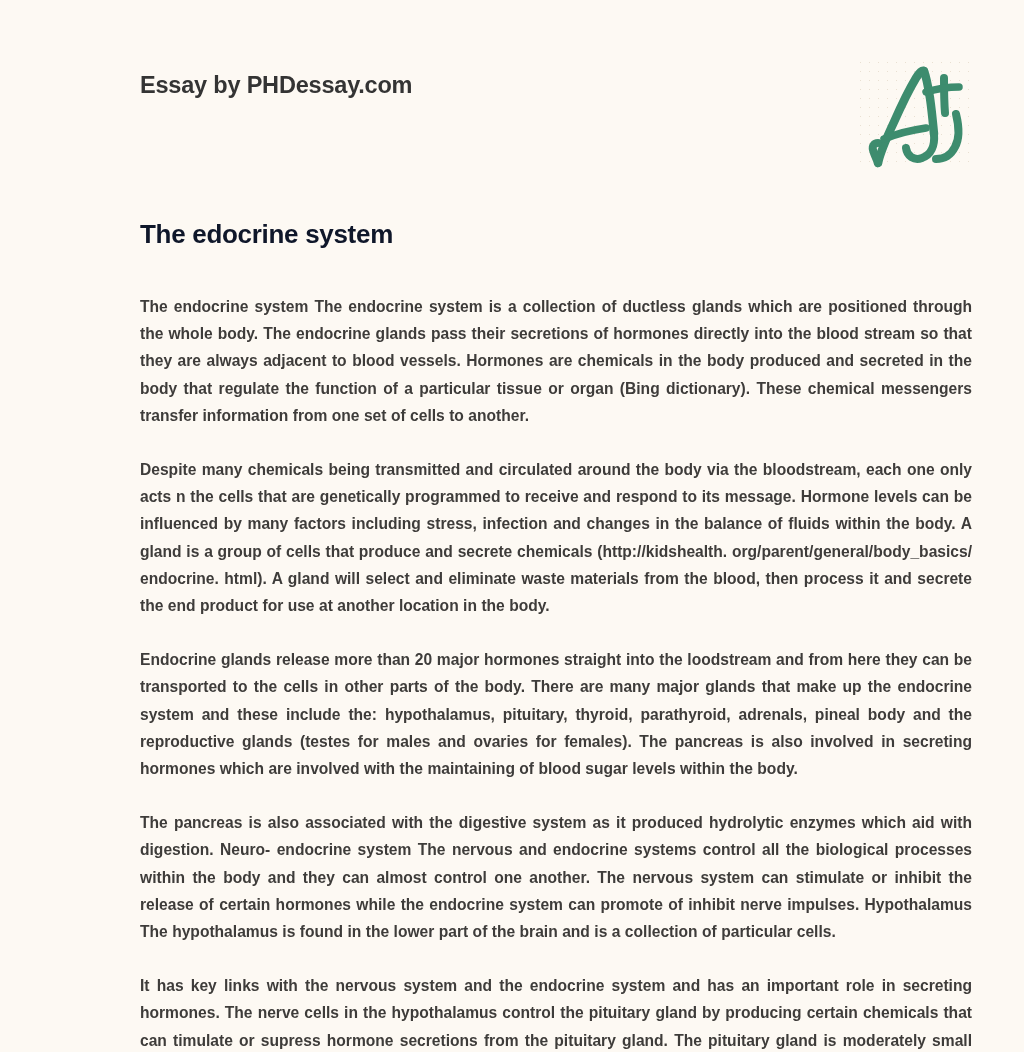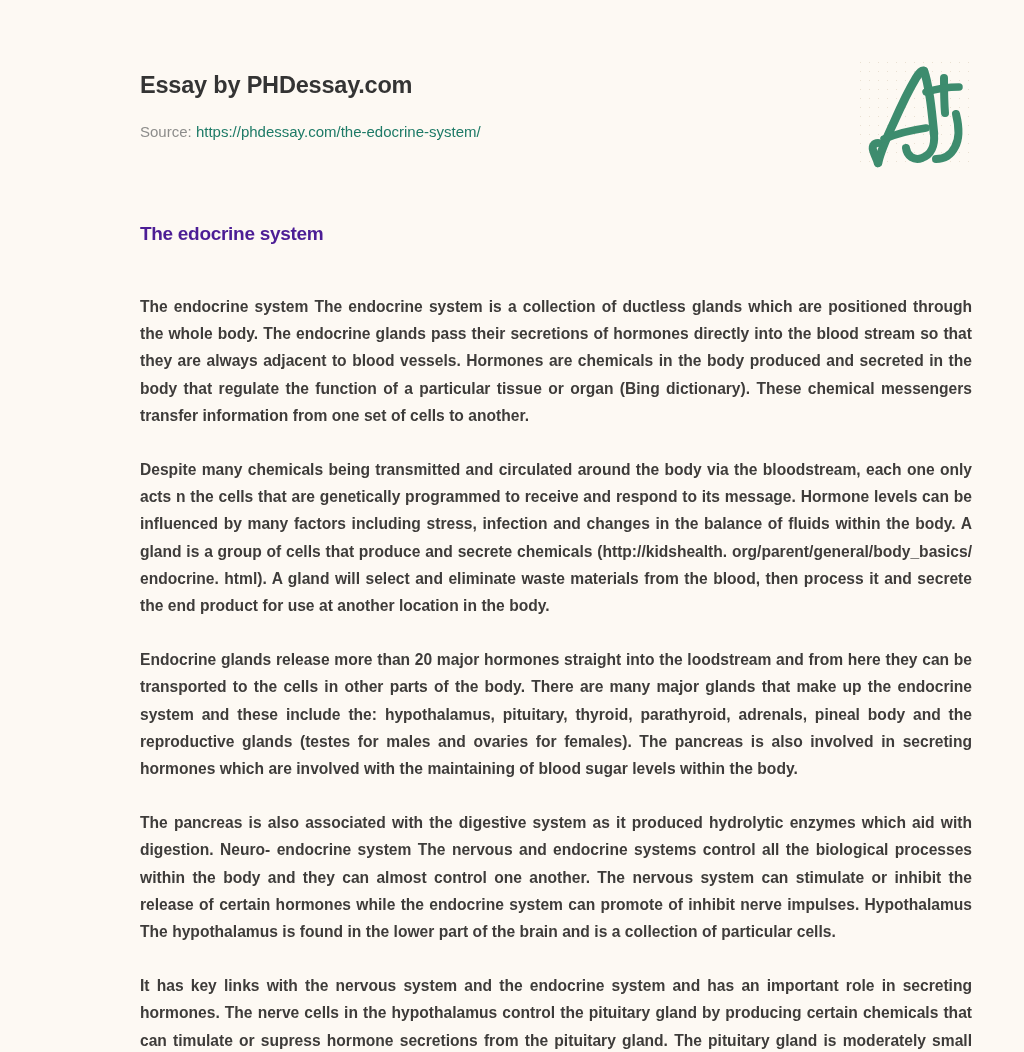--- a/index.html
+++ b/index.html
@@ -68,23 +68,23 @@
 
   
   .article {
     position: absolute;
     left: 96px;
     top: 215px;
     width: 832px;
   }
 
   .doc-title {
-    font-size: 19px;
+    font-size: 26px;
     font-weight: bold;
-    color: #4c1d95;
+    color: #0f172a;
     letter-spacing: -0.3px;
     line-height: 38px;
     margin-bottom: 40px;
   }
 
   .body-text p {
     font-size: 15.6px;
     line-height: 27.2px;
     color: #3e3c3a;
     text-align: justify;
@@ -96,24 +96,20 @@
 </style>
 </head>
 <body>
 
 <div class="page">
 
   <div class="header">
 
     <div class="brand-line">Essay by PHDessay.com</div>
 
-    <div class="source-line">
-      <span class="source-label">Source:</span>
-      <a class="source-url" href="#">https://phdessay.com/the-edocrine-system/</a>
-    </div>
 
     <div class="logo">
       <svg viewBox="0 0 120 112" xmlns="http://www.w3.org/2000/svg">
         <g fill="none" stroke="#3d8c6e" stroke-linecap="round" stroke-linejoin="round">
 
           <path d="M22 105 C24 96 30 81 38 64 C46 46 54 30 60 20 C63 15 66 12 68 13" stroke-width="8.5"></path>
           <path d="M22 105 C20 100 18 96 17 92 C16 88 18 85 22 85" stroke-width="8"></path>
 
           <path d="M68 13 C70 18 72 28 74 40 C76 54 77 66 78 76" stroke-width="8.5"></path>
 

